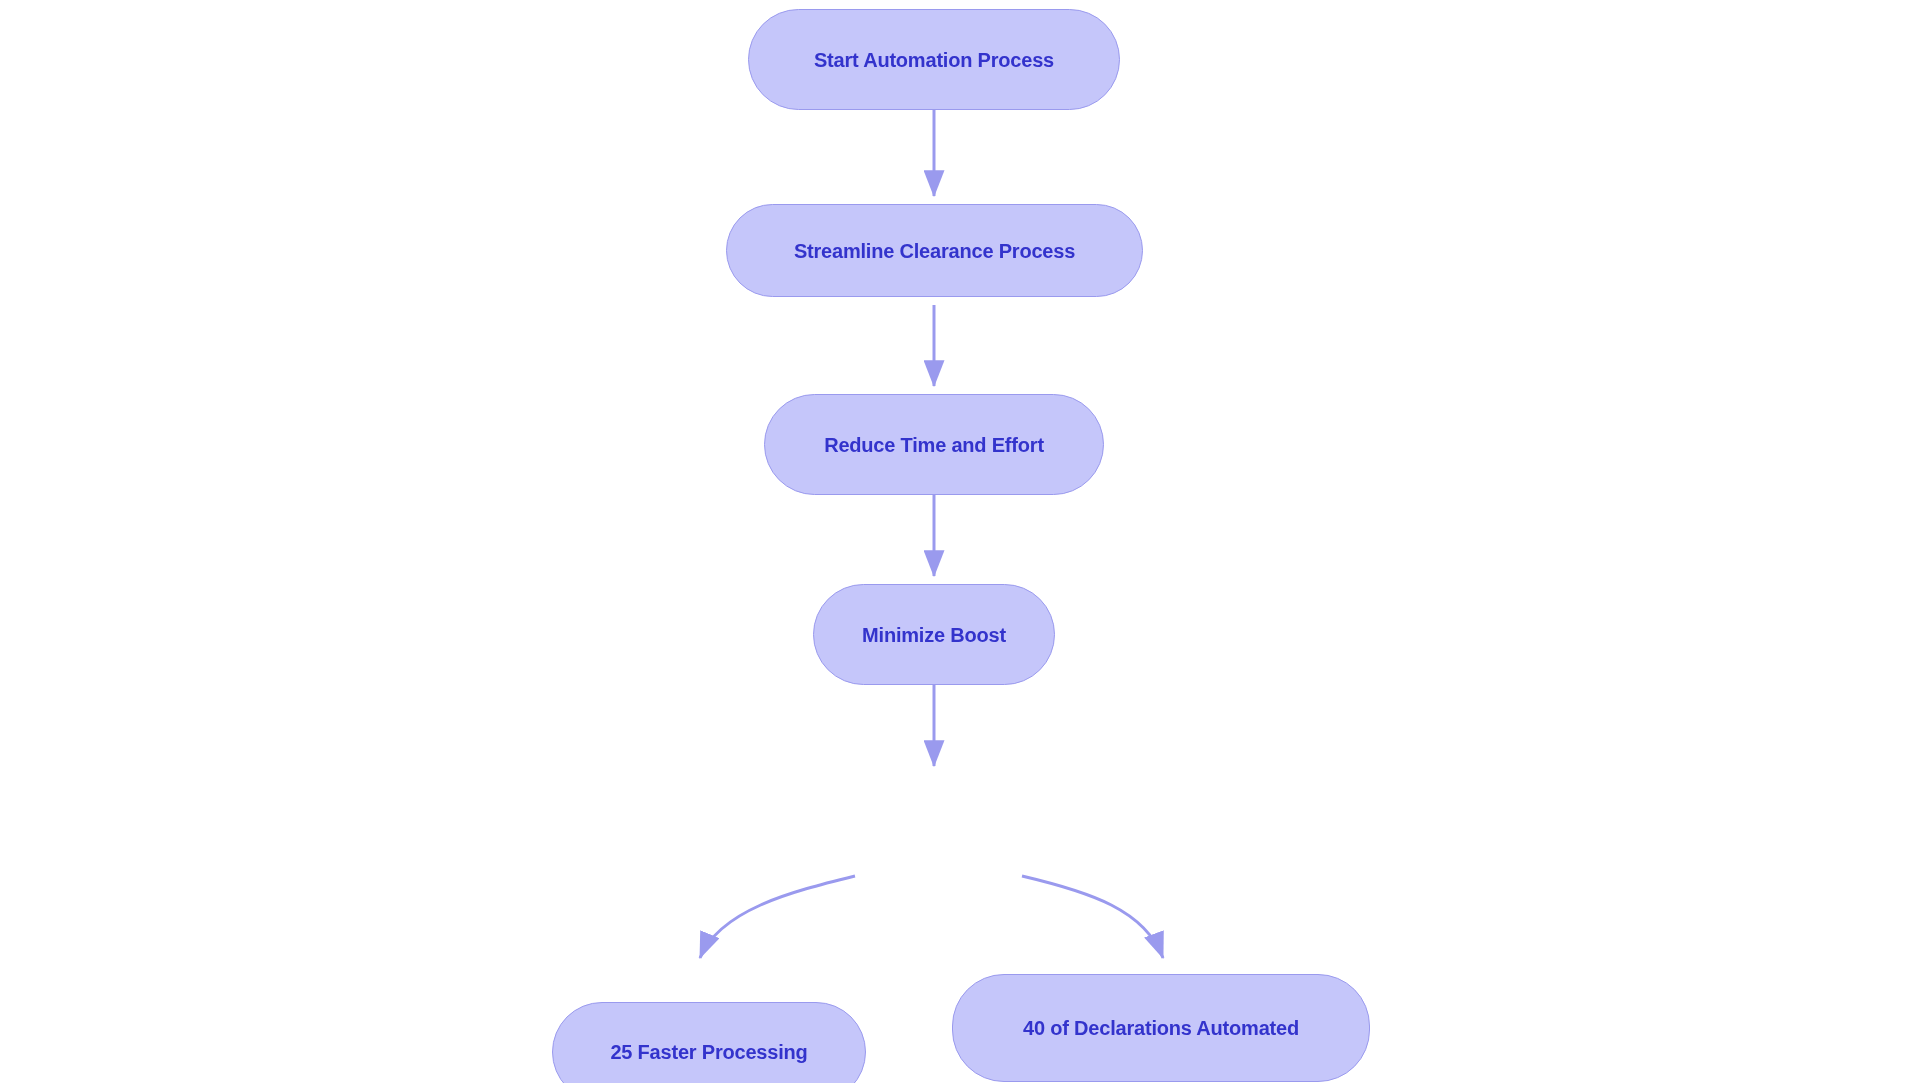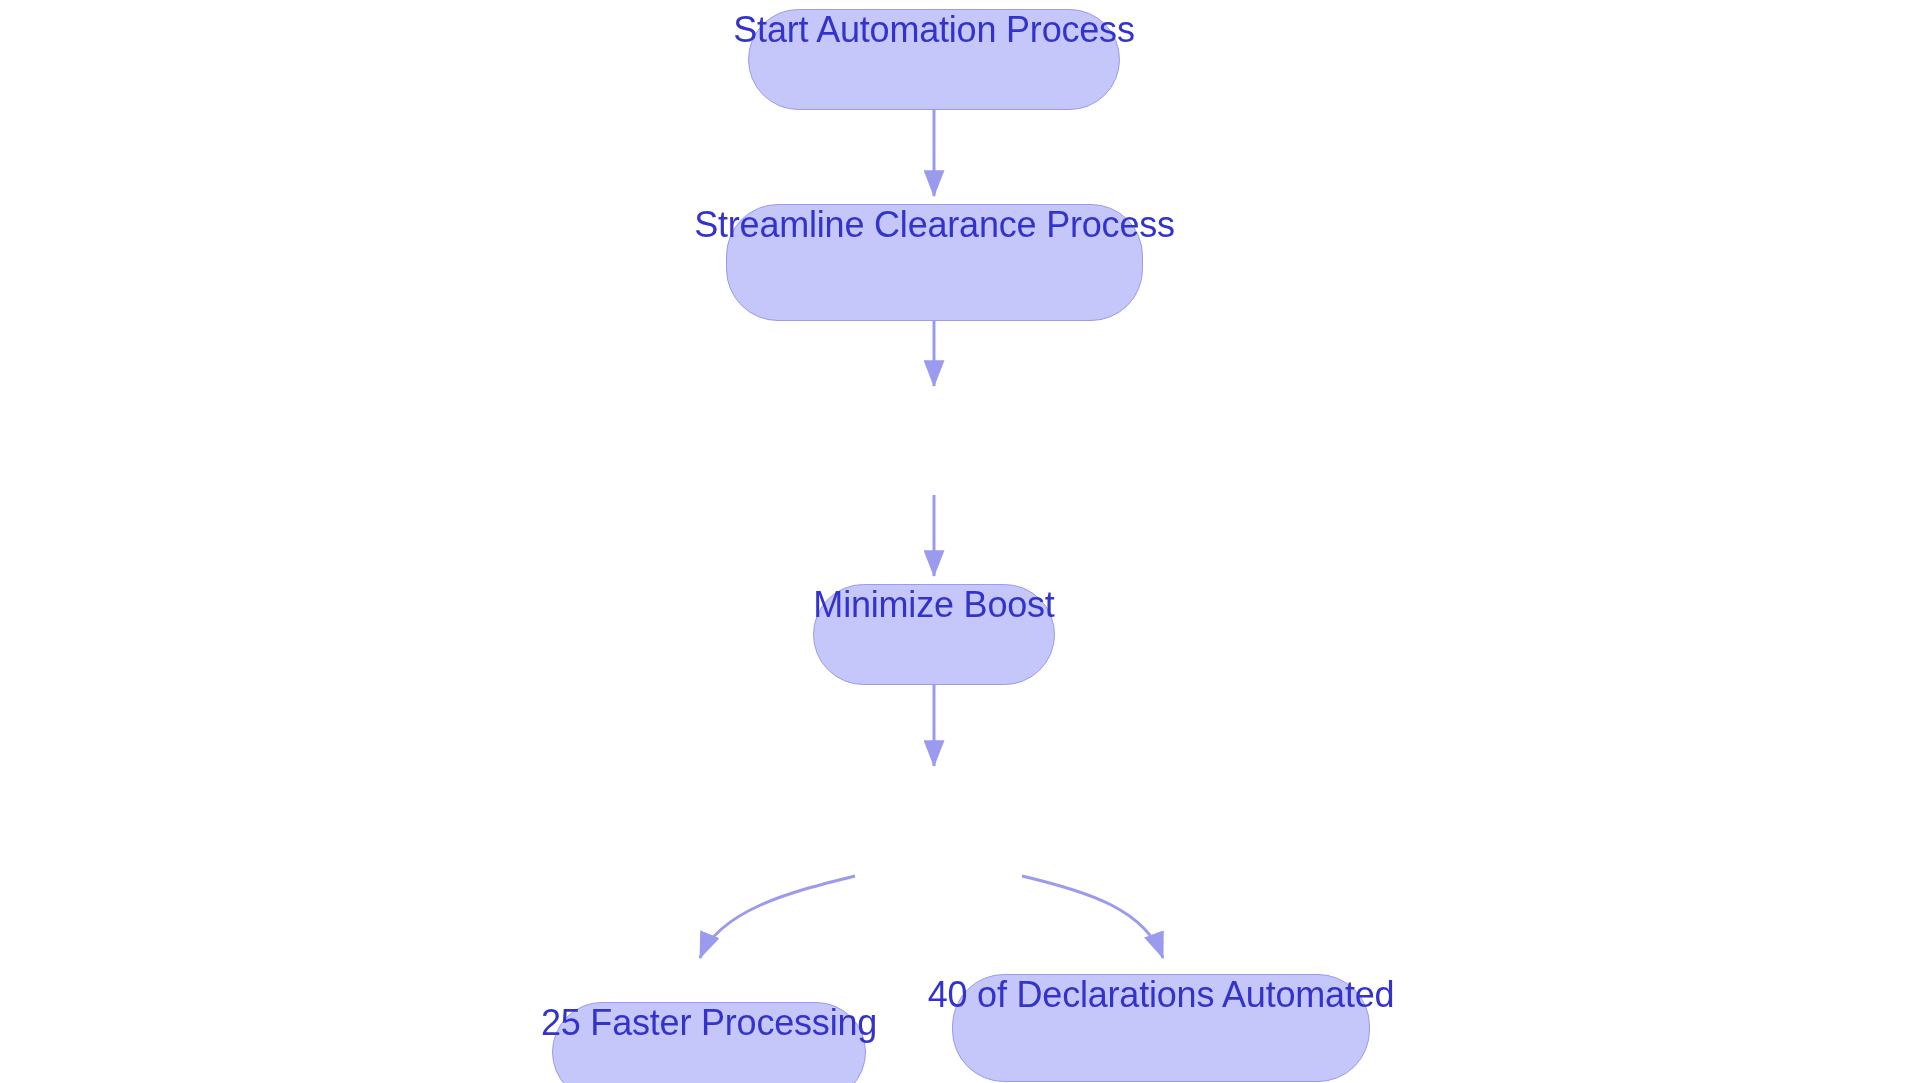--- a/index.html
+++ b/index.html
@@ -23,41 +23,41 @@
     left: 0;
     top: 0;
     width: 1920px;
     height: 1083px;
     pointer-events: none;
   }
   .node {
     position: absolute;
     box-sizing: border-box;
     display: flex;
-    align-items: flex-start;
+    align-items: center;
     justify-content: center;
     background: #c5c6fa;
     border: 1.6px solid #9a9aee;
     border-radius: 52px;
     color: #3333cc;
-    font-size: 36px;
-    font-weight: 400;
+    font-size: 20px;
+    font-weight: 700;
     letter-spacing: -0.2px;
     line-height: 1.1;
     white-space: nowrap;
     text-align: center;
     user-select: none;
   }
   .node-label {
     display: block;
     padding: 0 14px;
   }
   
   #node-start          { left: 748px;  top: 9px;    width: 372px; height: 101px; }
-  #node-streamline     { left: 726px;  top: 204px;  width: 417px; height: 117px; }
+  #node-streamline     { left: 726px;  top: 204px;  width: 417px; height: 93px; }
   #node-reduce         { left: 764px;  top: 394px;  width: 340px; height: 101px; }
   #node-minimize       { left: 813px;  top: 584px;  width: 242px; height: 101px; }
   #node-boost          { left: 736px;  top: 774px;  width: 408px; height: 101px; }
   #node-faster         { left: 552px;  top: 974px;  width: 314px; height: 100px; margin-top: 28px; }
   #node-declarations   { left: 952px;  top: 974px;  width: 418px; height: 108px; }
 </style>
 </head>
 <body>
 
 <div id="canvas">
@@ -83,20 +83,23 @@
   </svg>
 
   <div class="node" id="node-start">
     <span class="node-label">Start Automation Process</span>
   </div>
 
   <div class="node" id="node-streamline">
     <span class="node-label">Streamline Clearance Process</span>
   </div>
 
+  <div class="node" id="node-reduce">
+    <span class="node-label">Reduce Time and Effort</span>
+  </div>
 
   <div class="node" id="node-minimize">
     <span class="node-label">Minimize Boost</span>
   </div>
 
 
   <div class="node" id="node-faster">
     <span class="node-label">25 Faster Processing</span>
   </div>
 

